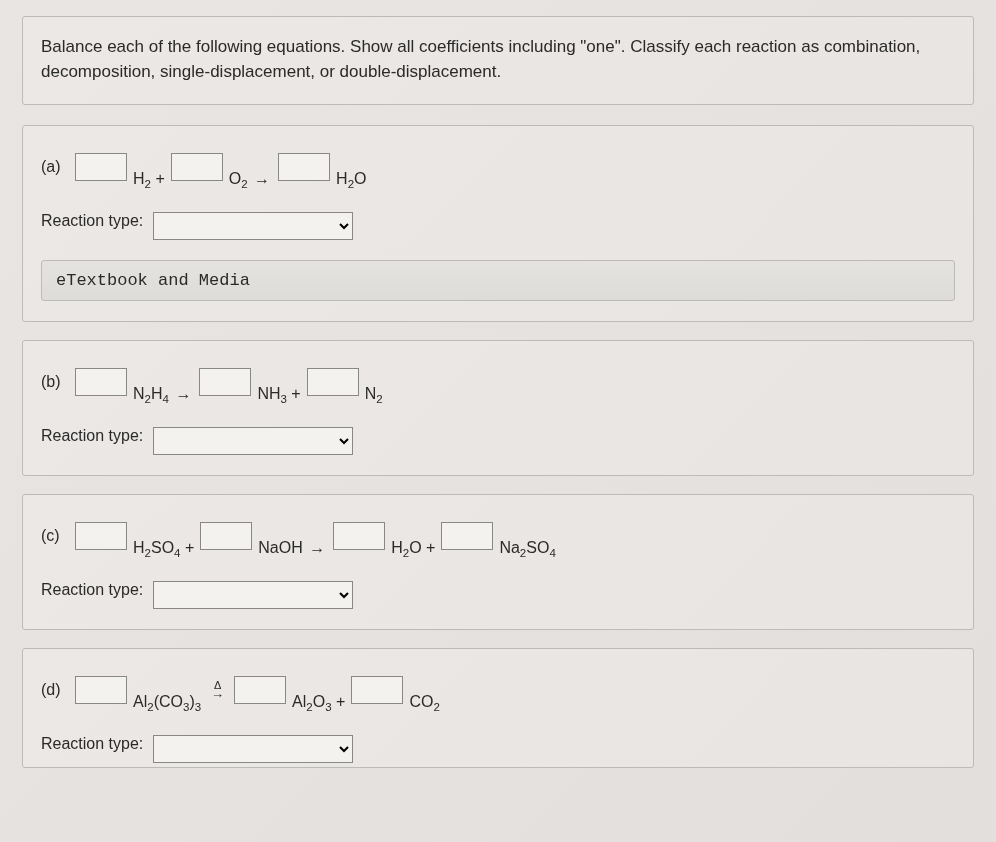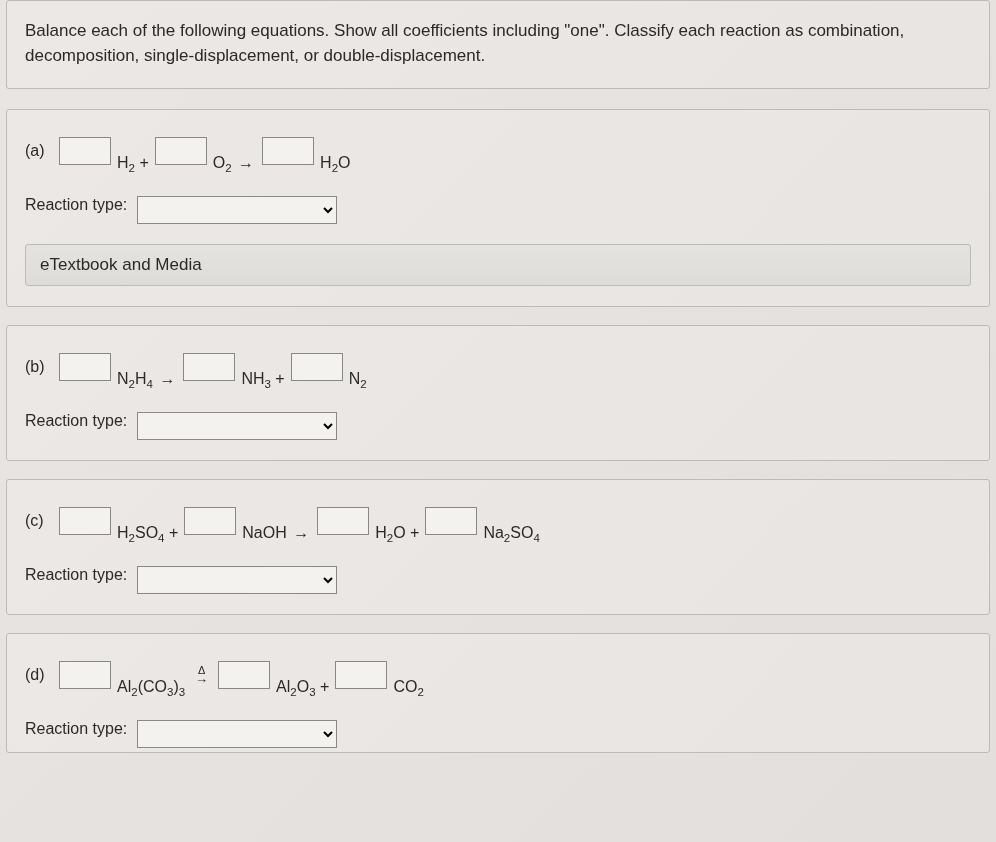--- a/index.html
+++ b/index.html
@@ -8,21 +8,21 @@
     background: #d5d5d5;
     width: 996px;
     height: 842px;
     overflow: hidden;
     padding: 0;
   }
   .page {
     background: linear-gradient(135deg, #e8e5e2 0%, #e5e2df 50%, #e2dfdc 100%);
     width: 100%;
     height: 100%;
-    padding: 0;
+    padding: 16px;
   }
   .panel {
     border: 1px solid #bbb;
     border-radius: 3px;
     background: linear-gradient(135deg, #ebe8e5 0%, #e8e5e2 100%);
     margin: 0 6px 18px 6px;
   }
   .header-panel {
     border: 1px solid #bbb;
     border-radius: 3px;
@@ -76,20 +76,21 @@
     font-size: 14px;
   }
   .etext {
     margin: 20px 18px 0 18px;
     border: 1px solid #bbb;
     background: linear-gradient(180deg, #e5e3e0 0%, #dedcd9 100%);
     border-radius: 3px;
     padding: 10px 14px;
     font-size: 17px;
     color: #2a2a2a;
+    font-family: Liberation Mono, monospace;
   }
   .panel.with-etext .q-inner { padding-bottom: 0; }
   .panel.with-etext { padding-bottom: 20px; }
   .cutoff { overflow: hidden; }
 </style>
 </head>
 <body>
 
 <div class="page">
 

